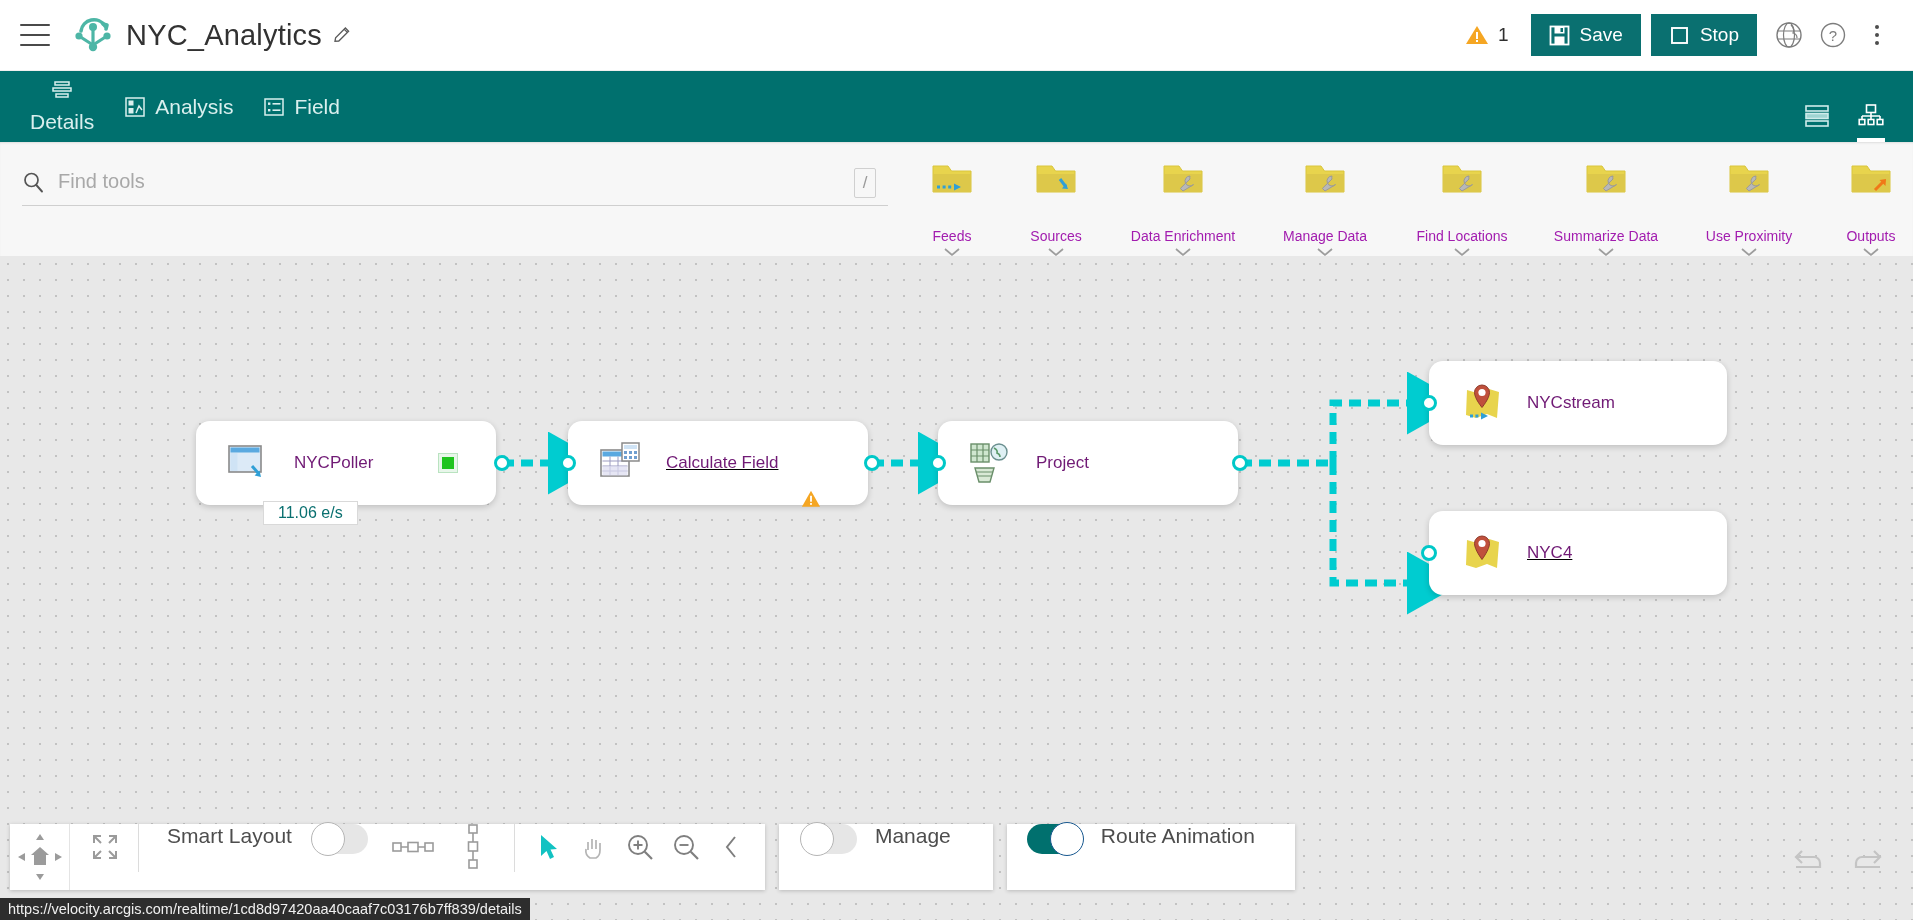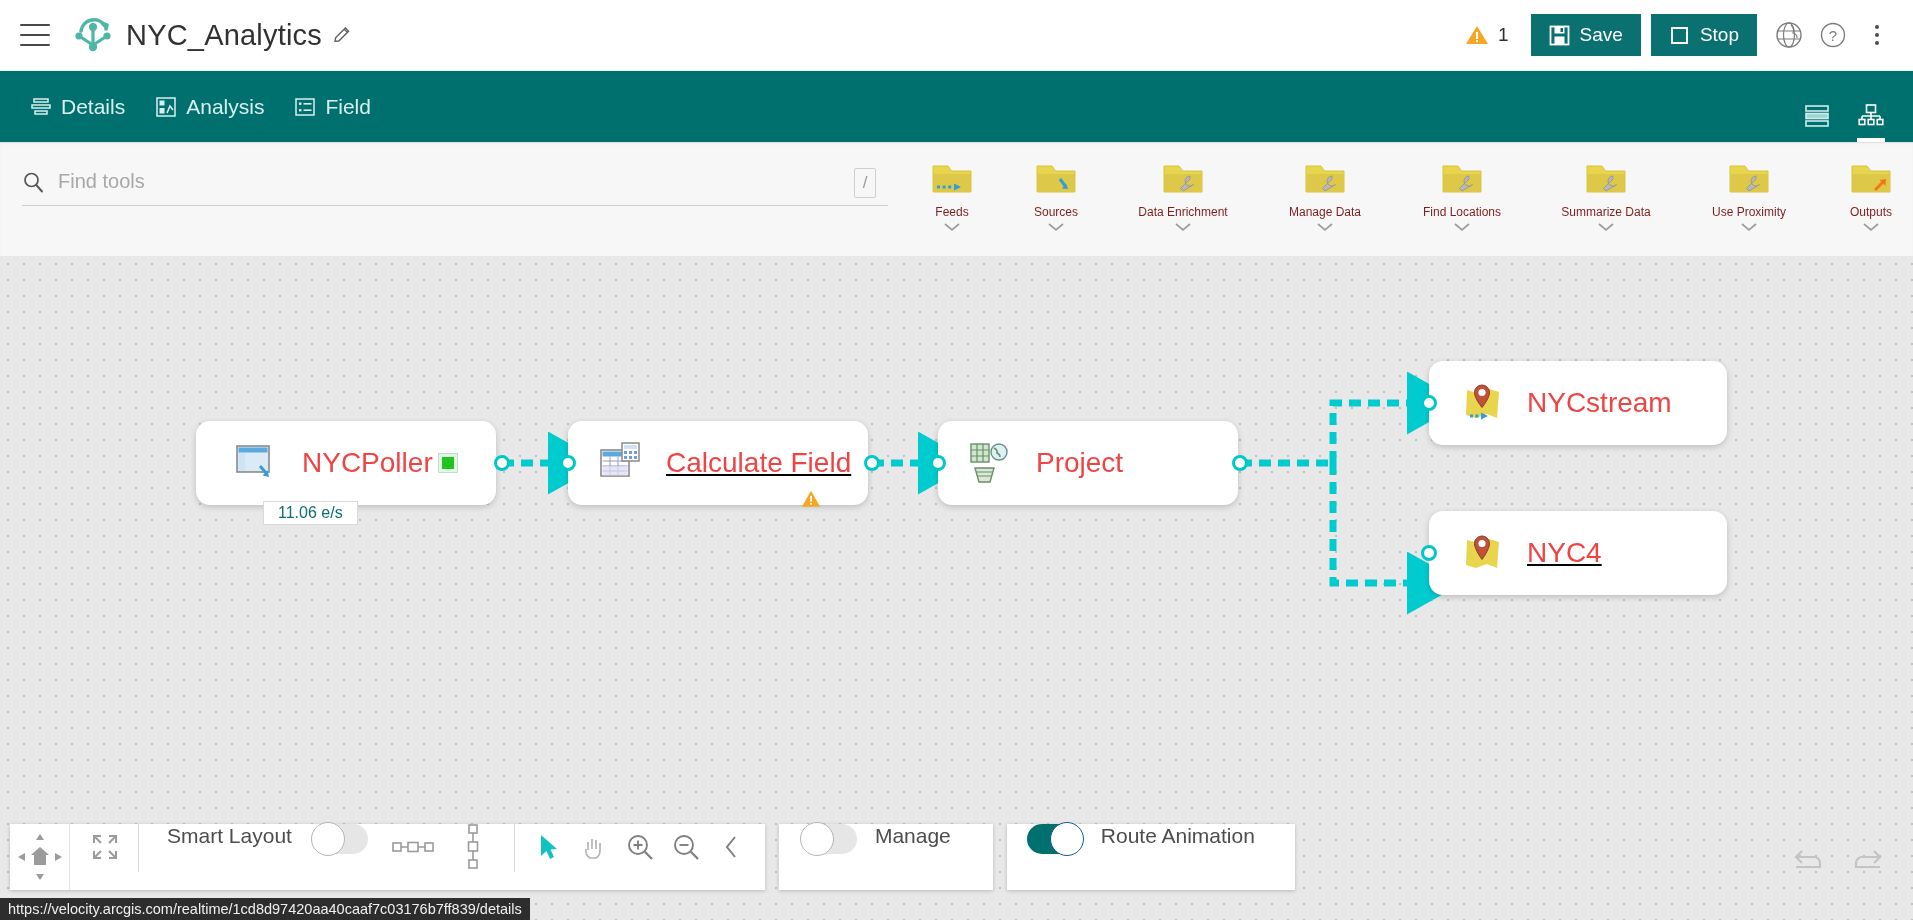--- a/index.html
+++ b/index.html
@@ -48,21 +48,21 @@
 
   
   .navbar {
     position: absolute; top: 71px; left: 0; width: 1913px; height: 71px;
     background: #00706e; display: flex; align-items: center;
   }
   .nav-item {
     display: flex; align-items: center; gap: 9px; margin-left: 30px;
     color: #d9efee; font-size: 21px; cursor: pointer;
   }
-  .nav-item:first-child { margin-left: 30px; }
+  .nav-item:first-child { margin-left: 30px; flex-direction: column; }
   .nav-right { margin-left: auto; display: flex; align-items: flex-end; gap: 14px; padding-right: 22px; height: 71px; }
   .view-toggle { position: relative; width: 40px; height: 52px; display: flex; align-items: center; justify-content: center; cursor: pointer; }
   .view-toggle.active::after {
     content: ""; position: absolute; bottom: 0; left: 6px; right: 6px; height: 4px; background: #ffffff;
   }
 
   
   .toolstrip {
     position: absolute; top: 142px; left: 0; width: 1913px; height: 128px;
     background: #f7f7f7; display: flex; align-items: flex-start;
@@ -81,37 +81,37 @@
   .slash-key {
     position: absolute; right: 12px; top: -2px; width: 22px; height: 30px;
     border: 1px solid #d0d0d0; border-radius: 2px; color: #9a9a9a;
     display: flex; align-items: center; justify-content: center; font-size: 17px;
   }
   .categories { display: flex; align-items: flex-start; margin-left: 12px; margin-top: 16px; }
   .cat {
     width: 104px; display: flex; flex-direction: column; align-items: center;
     cursor: pointer; gap: 3px;
   }
-  .cat-label { font-size: 12px; color: #7f1d1d; white-space: nowrap; }
+  .cat-label { font-size: 14px; color: #a21caf; white-space: nowrap; margin-top: 23px; }
   .chev { width: 18px; height: 10px; }
 
   
   .canvas {
     position: absolute; top: 256px; left: 0; width: 1913px; height: 664px;
     background-color: #e8e8e8;
     background-image: radial-gradient(#c2c2c2 1.1px, transparent 1.2px);
     background-size: 16px 16px;
     overflow: hidden;
   }
   .node {
     position: absolute; background: #fff; border-radius: 14px;
     box-shadow: 0 2px 6px rgba(0,0,0,.18); display: flex; align-items: center;
     cursor: pointer;
   }
-  .node-label { font-size: 28px; color: #ef4444; margin-left: 22px; }
+  .node-label { font-size: 17px; color: #701a75; margin-left: 22px; }
   .node-icon { margin-left: 30px; width: 46px; height: 46px; flex: 0 0 46px; }
   .status-sq {
     position: absolute; right: 38px; top: 50%; transform: translateY(-50%);
     width: 20px; height: 20px; border: 1px solid #b9e3c0; background: #e8f6ea;
     display: flex; align-items: center; justify-content: center;
   }
   .status-sq i { width: 12px; height: 12px; background: #1fc41f; display: block; }
   .rate-badge {
     position: absolute; background: #fff; border: 1px solid #d9d9d9;
     font-size: 16px; color: #0a7070; padding: 2px 14px;
@@ -411,21 +411,21 @@
 
       <path d="M502 207 H562" stroke="#00ccd0" stroke-width="7" stroke-dasharray="12 7" fill="none" marker-end="url(#ah)"></path>
 
       <path d="M872 207 H932" stroke="#00ccd0" stroke-width="7" stroke-dasharray="12 7" fill="none" marker-end="url(#ah)"></path>
 
       <path d="M1240 207 H1333" stroke="#00ccd0" stroke-width="7" stroke-dasharray="12 7" fill="none"></path>
       <path d="M1333 207 V147 H1421" stroke="#00ccd0" stroke-width="7" stroke-dasharray="12 7" fill="none" marker-end="url(#ah)"></path>
       <path d="M1333 207 V327 H1421" stroke="#00ccd0" stroke-width="7" stroke-dasharray="12 7" fill="none" marker-end="url(#ah)"></path>
     </svg>
 
-    <div class="node" style="left:196px; top:165px; width:300px; height:84px;padding-left:8px;">
+    <div class="node" style="left:196px; top:165px; width:300px; height:84px;">
       <svg class="node-icon" viewBox="0 0 46 46">
         <rect x="3" y="6" width="32" height="26" fill="#dceaf7" stroke="#8a8a8a" stroke-width="1.6"></rect>
         <rect x="4.5" y="7.5" width="29" height="5" fill="#5aa9e0"></rect>
         <rect x="4.5" y="13" width="7" height="18" fill="#cfe3f5"></rect>
         <path d="M26 26 L33 34" stroke="#2f9fd6" stroke-width="3"></path>
         <path d="M35 37 L28.6 35.5 L33.5 30.5 Z" fill="#2f9fd6"></path>
       </svg>
       <div class="node-label">NYCPoller</div>
       <div class="status-sq">
           <i></i>

